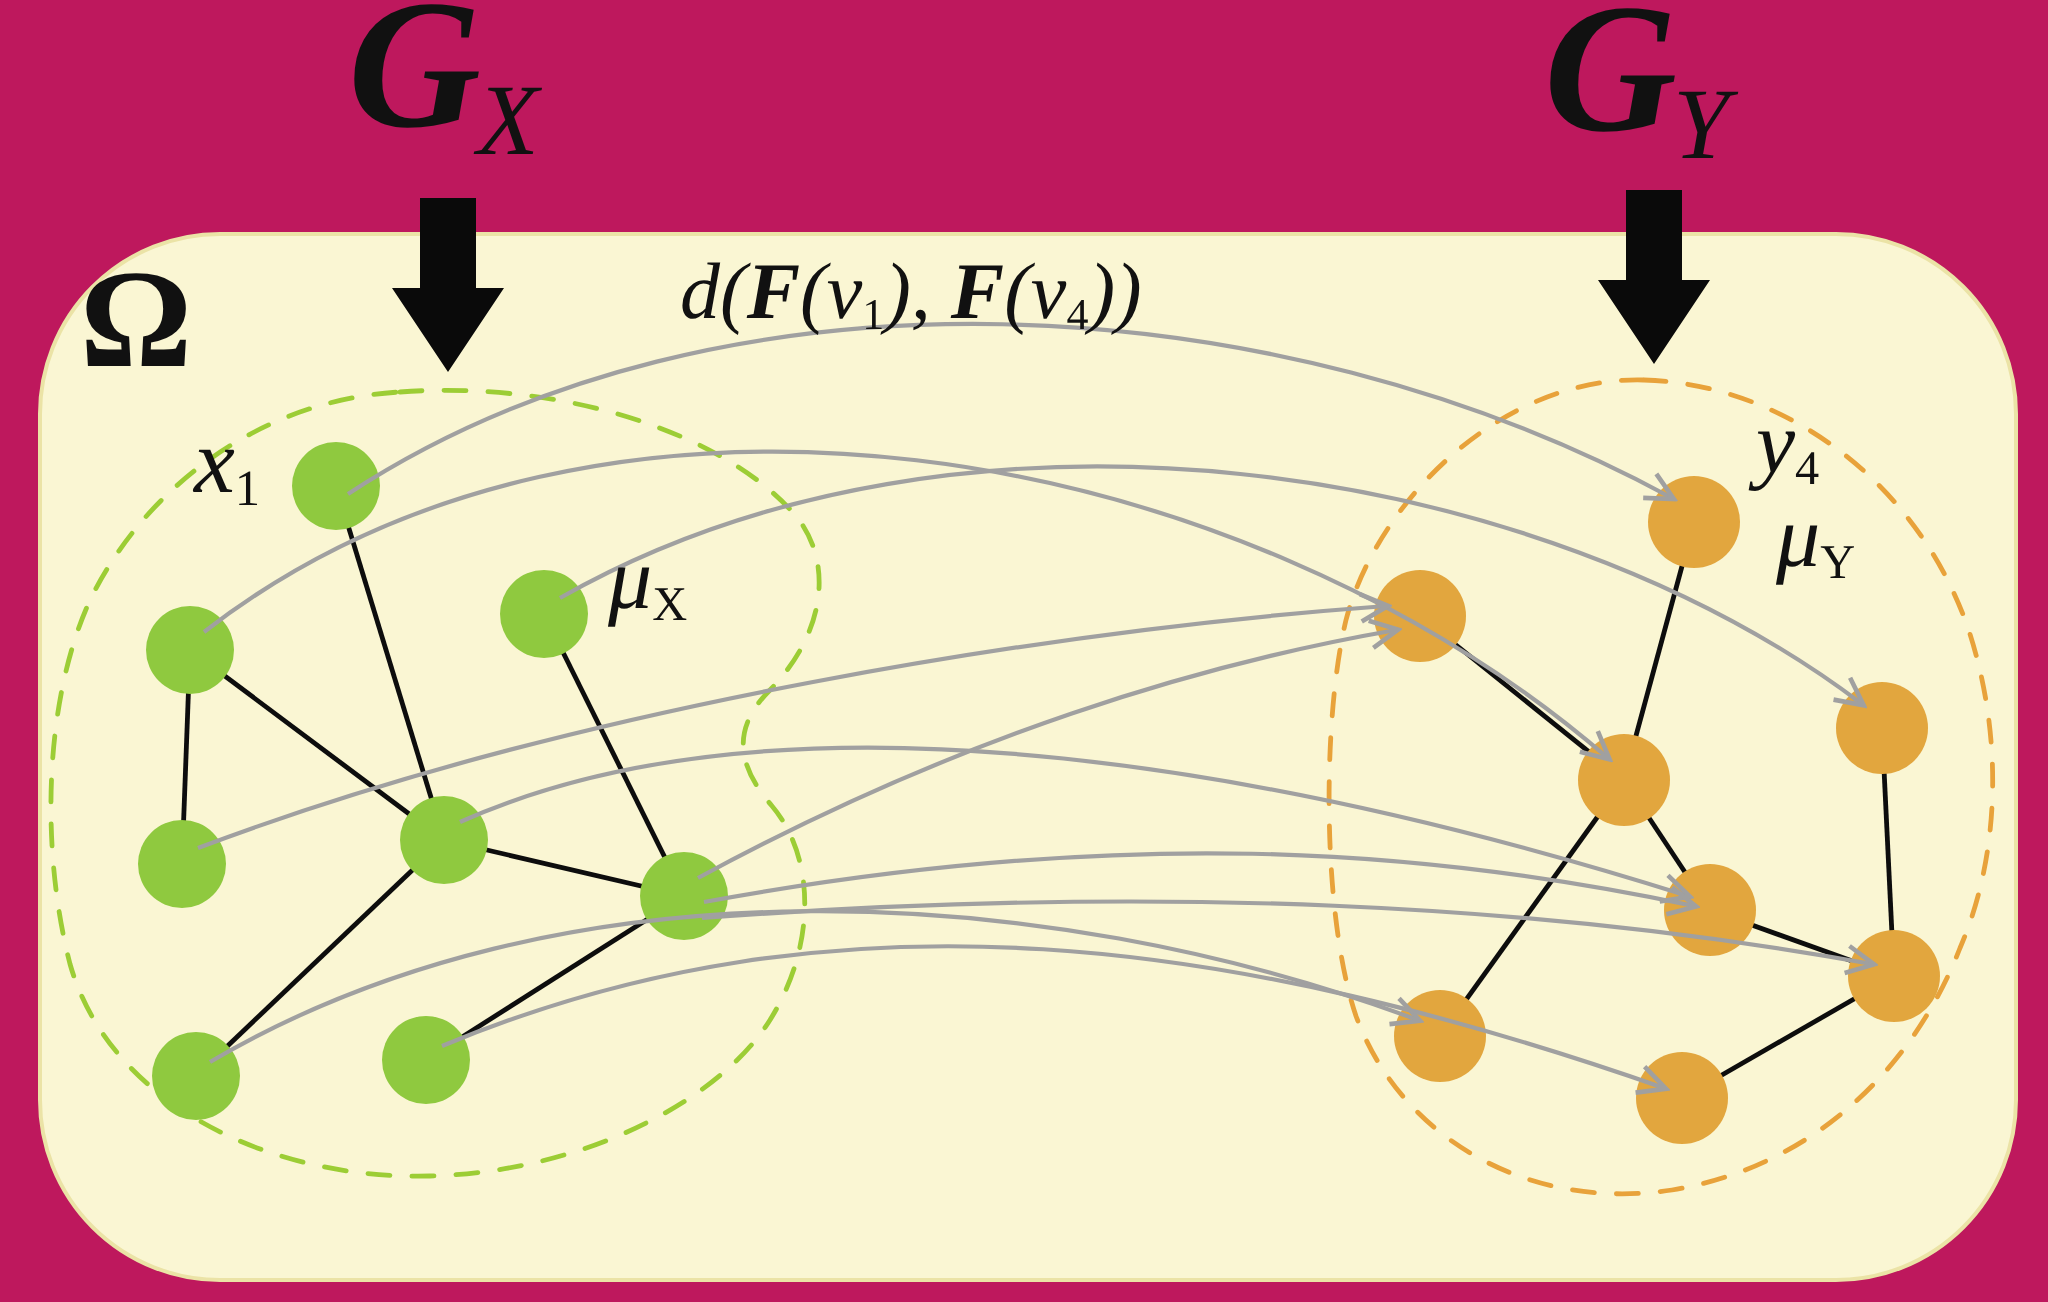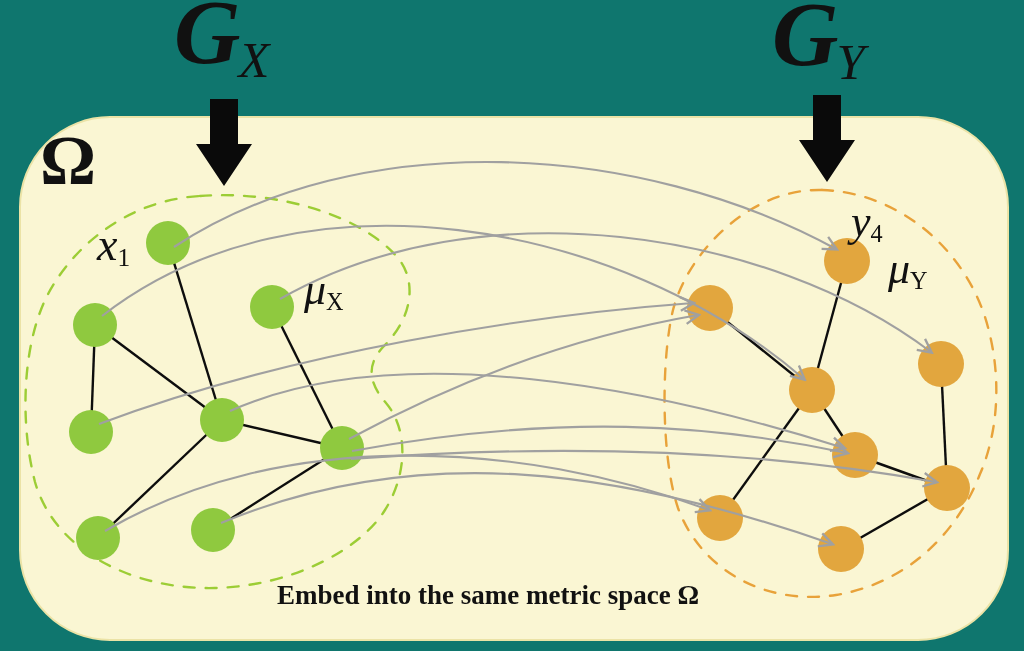--- a/index.html
+++ b/index.html
@@ -1,17 +1,17 @@
 <!DOCTYPE html>
 <html><head>
 <meta charset="utf-8">
 <style>
   html,body{margin:0;padding:0;background:#ffffff;}
   .stage{
-    position:relative;width:1024px;height:651px;overflow:hidden;background:#0f766e;
+    position:relative;width:1024px;height:651px;overflow:hidden;background:#be185d;
     font-family:"Liberation Serif","DejaVu Serif",serif;color:#111;
   }
   .stage svg{position:absolute;left:0;top:0;}
   .lbl{position:absolute;line-height:1;white-space:nowrap;color:#111;}
   .gtitle{font-size:92px;font-style:italic;font-weight:600;letter-spacing:-2px;}
   .gtitle sub{font-size:0.55em;line-height:0;vertical-align:-0.28em;font-weight:500;letter-spacing:0;}
   .omega{font-size:70px;font-weight:700;}
   .math{font-style:italic;}
   .math sub{font-size:0.55em;line-height:0;vertical-align:-0.25em;font-style:normal;}
   .x1{font-size:46px;}
@@ -77,24 +77,24 @@
       <path d="M 105,531 C 280,428 520,440 709,510" fill="none" stroke="#a0a0a0" stroke-width="2.1" marker-end="url(#mapArrow)"></path>
       <path d="M 221,523 C 420,440 620,470 832,544" fill="none" stroke="#a0a0a0" stroke-width="2.1" marker-end="url(#mapArrow)"></path>
     </svg>
 
   <div class="lbl gtitle" style="left:174px;top:-14px;"><span class="cal">G</span><sub>X</sub></div>
 
   <div class="lbl gtitle" style="left:772px;top:-12px;"><span class="cal">G</span><sub>Y</sub></div>
 
   <div class="lbl omega" style="left:40px;top:126px;">Ω</div>
 
+  <div class="lbl math dist" style="left:340px;top:126px;"><span>d(</span><span class="cal">F</span><span>(v</span><sub>1</sub><span>), </span><span class="cal">F</span><span>(v</span><sub>4</sub><span>))</span></div>
 
-  <div class="lbl math x1" style="left:97px;top:222px;"><span>x</span><sub>1</sub></div>
+  <div class="lbl math x1" style="left:97px;top:208px;"><span>x</span><sub>1</sub></div>
 
   <div class="lbl math nodelbl" style="left:304px;top:268px;"><span>μ</span><sub class="itsub">X</sub></div>
 
-  <div class="lbl math nodelbl" style="left:851px;top:200px;"><span>y</span><sub>4</sub></div>
+  <div class="lbl math nodelbl" style="left:878px;top:200px;"><span>y</span><sub>4</sub></div>
 
   <div class="lbl math nodelbl" style="left:888px;top:247px;font-family:Liberation Serif, serif;"><span>μ</span><sub>Y</sub></div>
 
-  <div class="lbl caption" style="left:234px;top:582px;width:508px;">Embed into the same metric space Ω</div>
 
 </div>
 
 </body></html>

